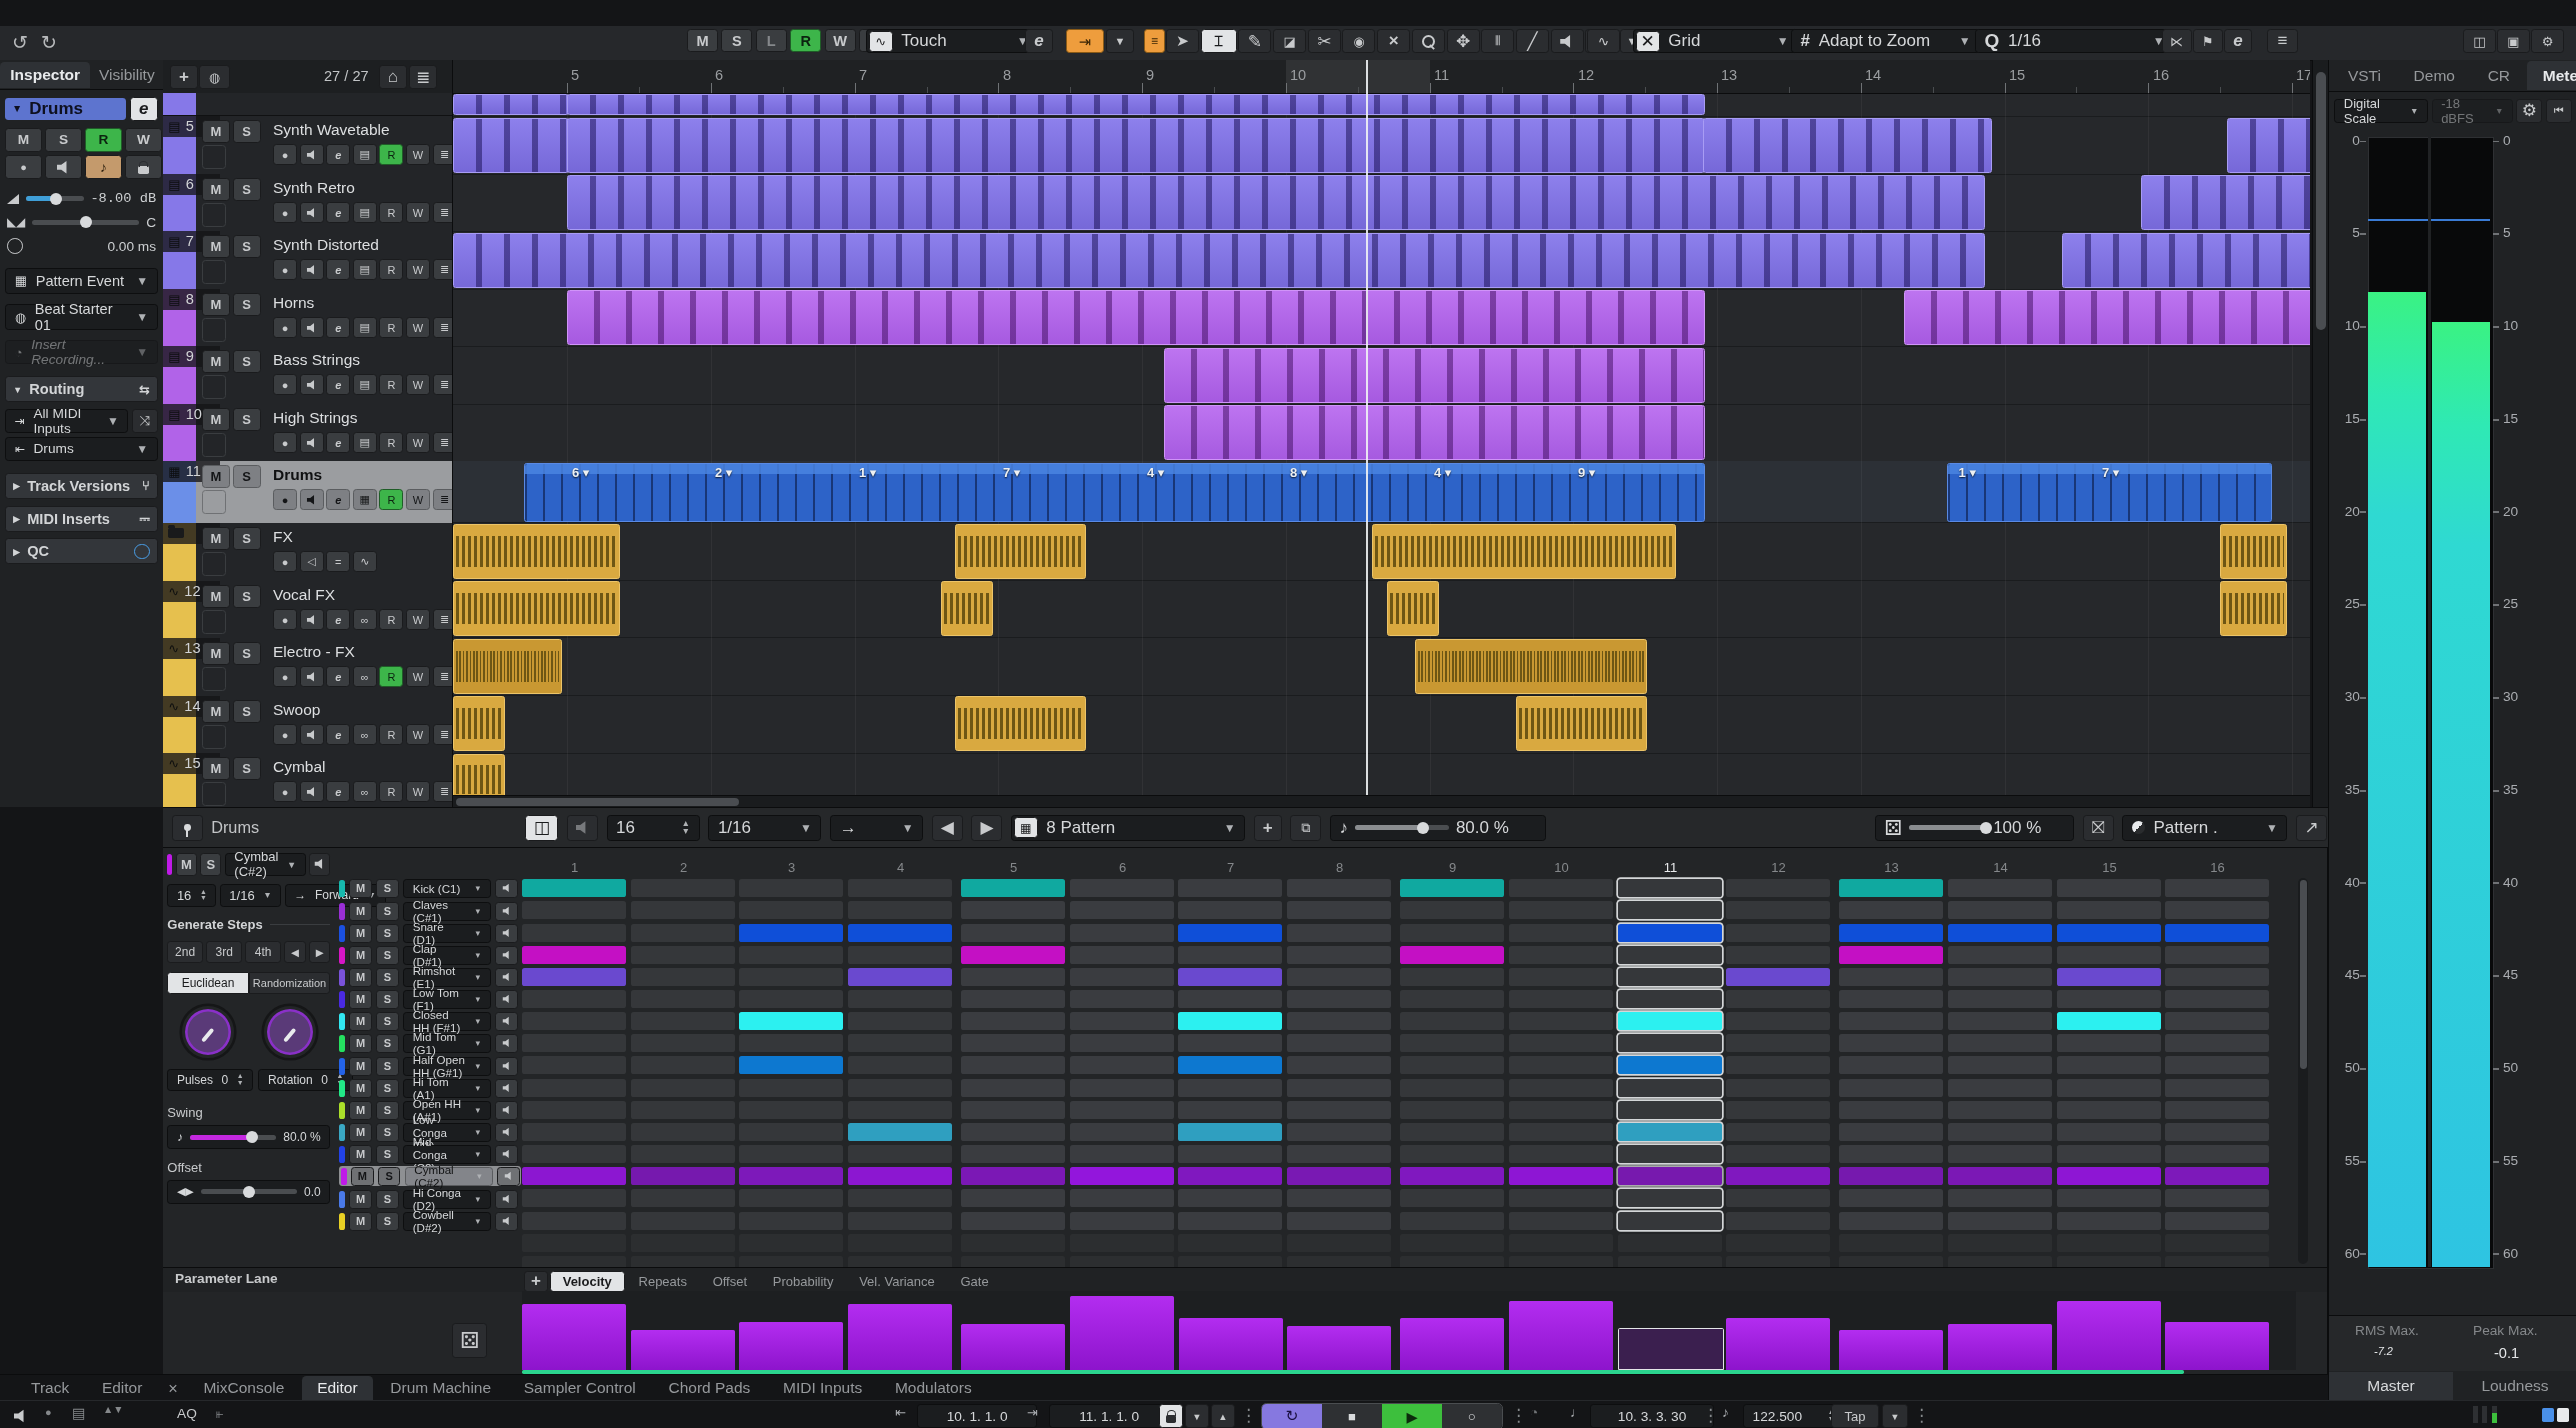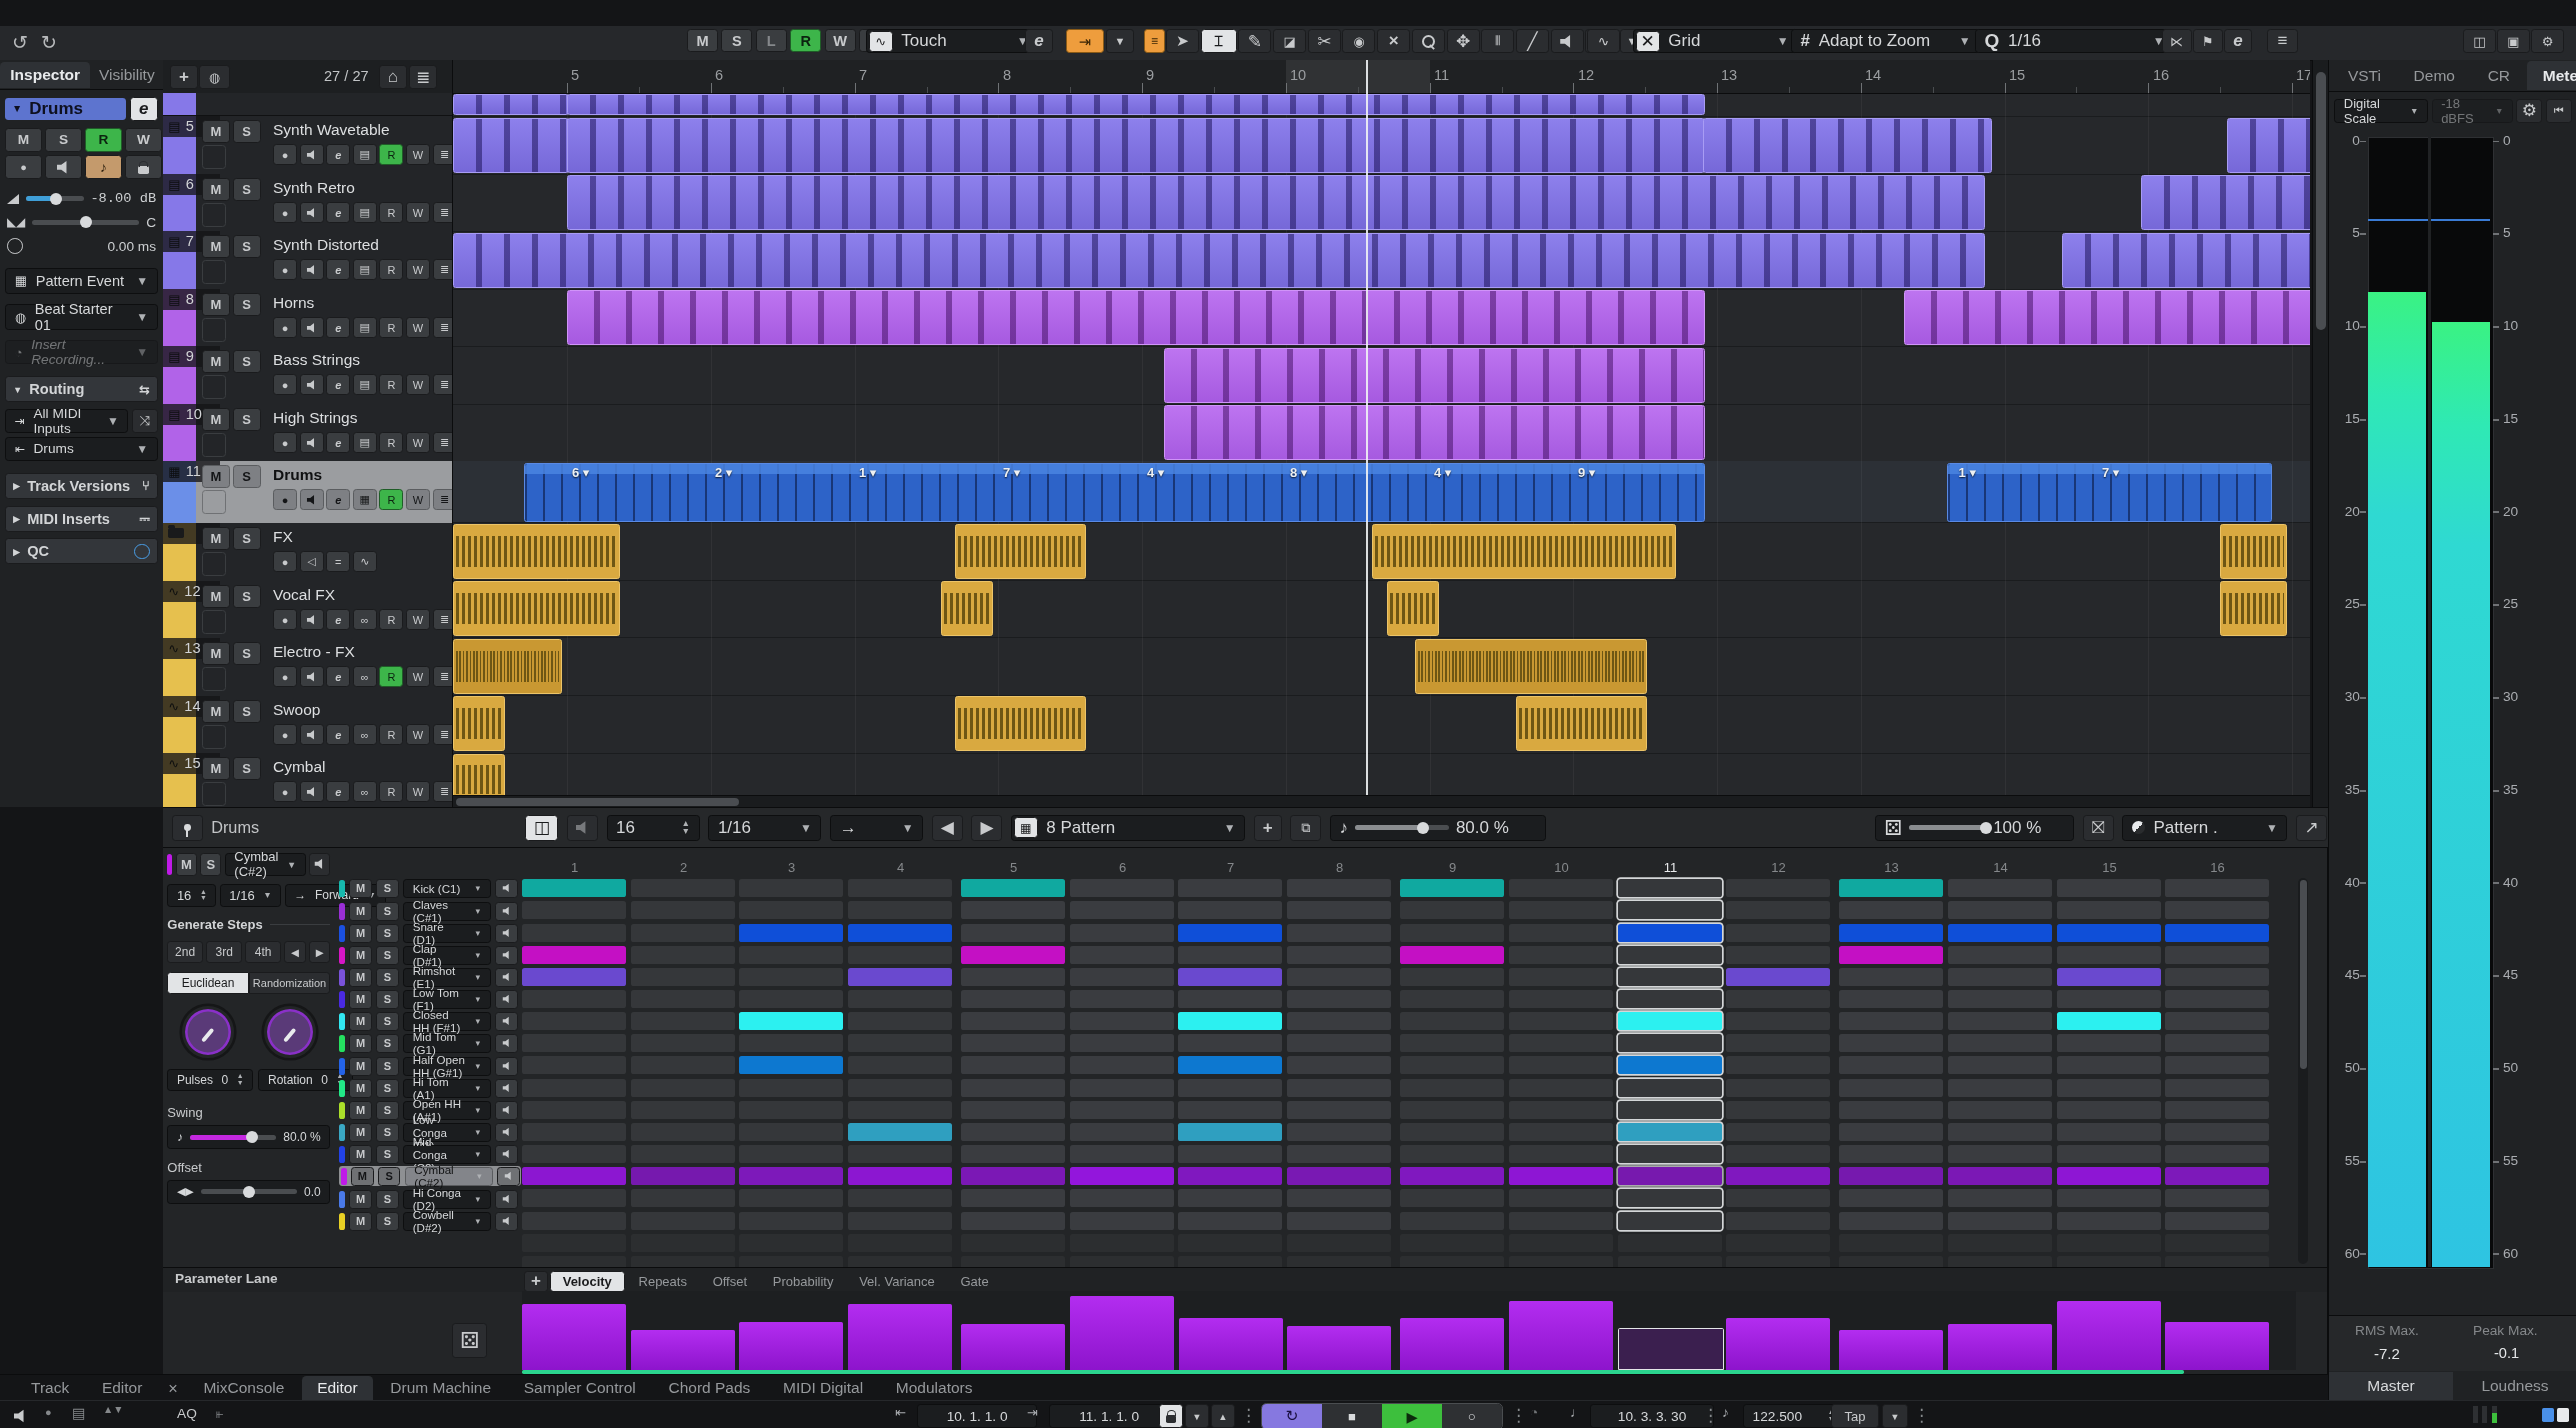--- a/index.html
+++ b/index.html
@@ -1369,21 +1369,21 @@
   <div class="abs row" style="left:0;top:1374px;width:2327px;height:26px;background:#141517;border-top:0.9px solid #0b0c0d;gap:1.7px;padding-left:15.5px;font-size:14.6px;">
     <span class="tab" style="height:24px;">Track</span>
     <span class="tab" style="height:24px;">Editor</span>
     <span class="tab" style="height:24px;padding:0 8.6px;font-size:16.3px;">×</span>
     <span id="zoneTabs" class="row" style="gap:1.7px;">
         <div class="tab" style="height: 24px;">MixConsole</div>
         <div class="tab active" style="height: 24px;">Editor</div>
         <div class="tab" style="height: 24px;">Drum Machine</div>
         <div class="tab" style="height: 24px;">Sampler Control</div>
         <div class="tab" style="height: 24px;">Chord Pads</div>
-        <div class="tab" style="height: 24px;">MIDI Digital</div>
+        <div class="tab" style="height: 24px;">MIDI Inputs</div>
         <div class="tab" style="height: 24px;">Modulators</div>
       </span>
   </div>
 
   <div class="abs" style="left:0;top:1400px;width:2576px;height:29px;background:#141517;border-top:0.9px solid #26282b;">
     <span class="abs" style="left:13.7px;top:6.9px;"><span class="i-speaker"></span></span>
     <span class="abs" style="left:45px;top:5.2px;font-size:11px;color:#85888b;">●</span>
     <span class="abs" style="left:72px;top:3.4px;font-size:14.6px;color:#85888b;">▤</span>
     <span class="abs" style="left:103px;top:3.4px;font-size:10.3px;color:#85888b;">▲▼</span>
     <span class="abs" style="left:177px;top:5.2px;font-size:13.7px;color:#c8cacc;">AQ</span>
@@ -1508,21 +1508,21 @@
         <div class="scale-num" style="left: 174px; top: 1028px;">55</div>
         <div class="tick" style="left: 31px; top: 1036px;"></div>
         <div class="tick" style="left: 164px; top: 1036px;"></div>
         <div class="scale-num" style="left: 6.9px; top: 1121px; width: 24px; text-align: right;">60</div>
         <div class="scale-num" style="left: 174px; top: 1121px;">60</div>
         <div class="tick" style="left: 31px; top: 1128px;"></div>
         <div class="tick" style="left: 164px; top: 1128px;"></div>
       </div>
     <div class="abs" style="left:0;top:1255px;width:248px;height:55px;background:#26282a;border-top:0.9px solid #0b0c0d;text-align:center;">
       <span class="abs dim" style="left:26px;top:6.9px;font-size:13.7px;">RMS Max.</span>
-      <span class="abs" style="left:45px;top:29px;font-size:15px;color:#e4e6e8;">-7.2</span>
+      <span class="abs" style="left:45px;top:29px;font-size:11px;color:#e4e6e8;font-style:italic;">-7.2</span>
       <span class="abs dim" style="left:144px;top:6.9px;font-size:13.7px;">Peak Max.</span>
       <span class="abs" style="left:165px;top:29px;font-size:14.6px;color:#e4e6e8;">-0.1</span>
     </div>
     <div class="row abs" style="left:0;top:1312px;width:248px;height:27.5px;">
       <span class="tab" style="flex:1;justify-content:center;background:#2e3135;color:#d8dadc;height:27.5px;">Master</span>
       <span class="tab" style="flex:1;justify-content:center;height:27.5px;">Loudness</span>
     </div>
   </div>
 
 </div>

